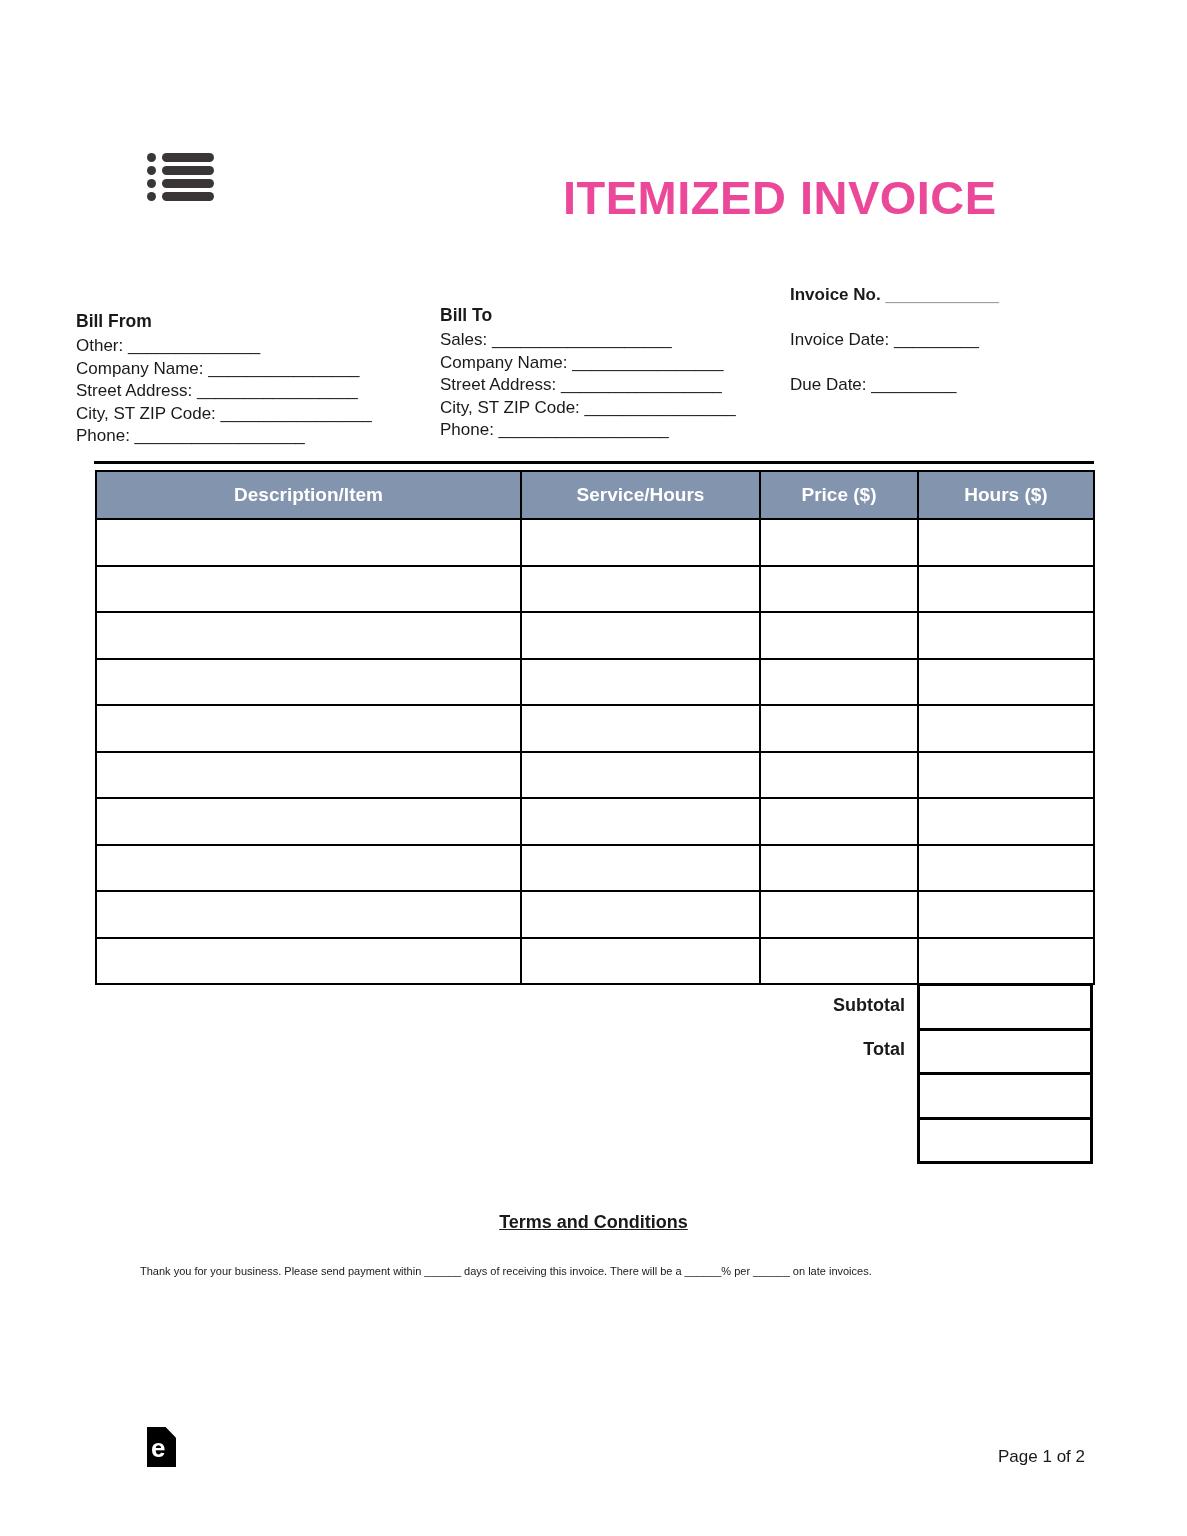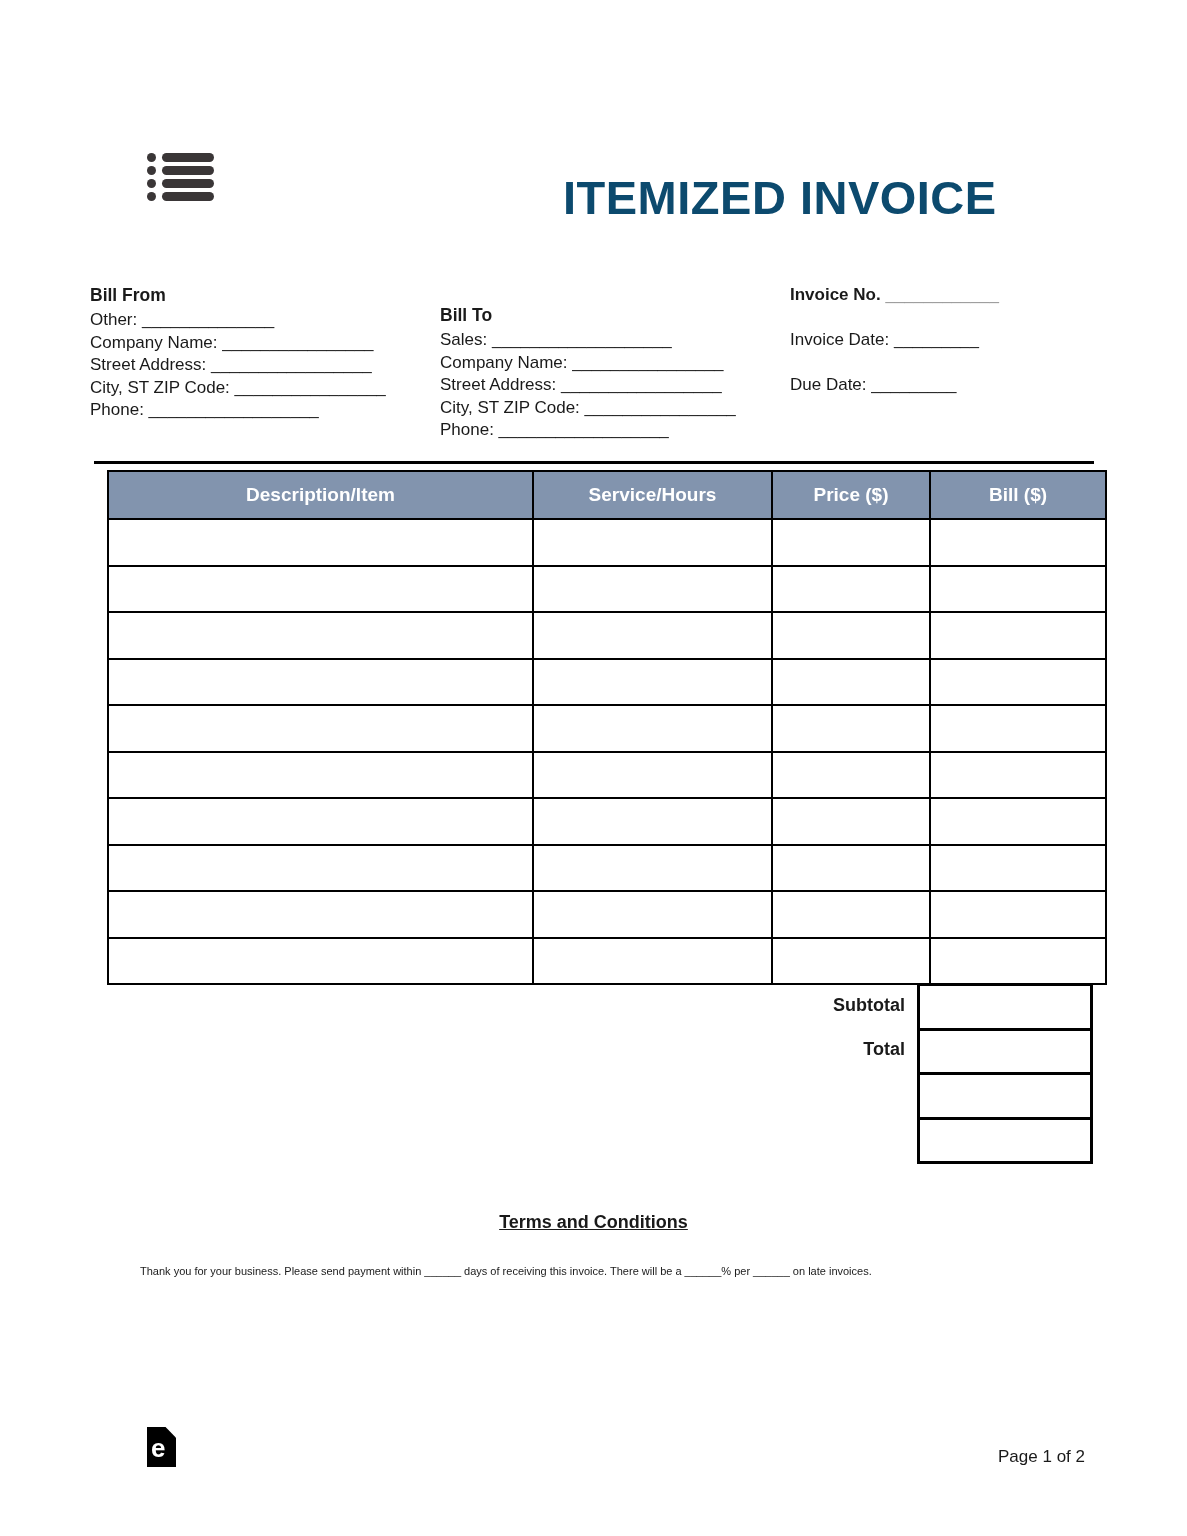--- a/index.html
+++ b/index.html
@@ -16,42 +16,42 @@
 
   
   .list-icon { position: absolute; left: 147px; top: 153px; }
   .list-icon .row { display: flex; align-items: center; margin-bottom: 4px; }
   .list-icon .dot { width: 9px; height: 9px; border-radius: 50%; background: var(--icon_color, #3A3637); margin-right: 6px; }
   .list-icon .bar { width: 52px; height: 9px; border-radius: 5px; background: var(--icon_color, #3A3637); }
 
   
   .title {
     position: absolute; left: 563px; top: 170px;
-    font-size: 47px; font-weight: bold; color: #0c4a6e;
+    font-size: 47px; font-weight: bold; color: #ec4899;
     letter-spacing: 0.5px; white-space: nowrap;
   }
 
   
   .info-col { position: absolute; top: 284px; font-size: 17px; line-height: 22.4px; }
-  .info-col.from { left: 90px;  width: 345px; }
+  .info-col.from { left: 76px;  width: 345px; margin-top: 26px; }
   .info-col.to   { left: 440px; width: 345px; margin-top: 20px; }
   .info-col.meta { left: 790px; width: 310px; }
   .info-heading { font-weight: bold; font-size: 17.5px; margin-bottom: 3px; }
   .info-line { white-space: nowrap; }
   .meta-line { white-space: nowrap; }
   .meta-line + .meta-line { margin-top: 22.5px; }
   .bold { font-weight: bold; }
   .gray-line { color: var(--line_gray, #999999); }
 
   
   .table-top-rule { position: absolute; left: 94px; top: 461px; width: 1000px; height: 3px; background: #000; }
 
   
   table.items {
-    position: absolute; left: 107px; top: 470px;
+    position: absolute; left: 95px; top: 470px;
     width: 998px; border-collapse: collapse; table-layout: fixed; padding-left: 36px;
   }
   table.items col.c1 { width: 425px; }
   table.items col.c2 { width: 239px; }
   table.items col.c3 { width: 158px; }
   table.items col.c4 { width: 176px; }
   table.items th, table.items td { border: 2px solid #000; }
   table.items thead tr { height: 48px; }
   table.items th {
     background: var(--header_bg, #8294AE);
@@ -162,21 +162,21 @@
         <col class="c1">
         <col class="c2">
         <col class="c3">
         <col class="c4">
       </colgroup>
     <thead>
       <tr>
         <th>Description/Item</th>
         <th>Service/Hours</th>
         <th>Price ($)</th>
-        <th>Bill ($)</th>
+        <th>Hours ($)</th>
       </tr>
     </thead>
     <tbody>
       <tr>
           <td></td>
           <td></td>
           <td></td>
           <td></td>
         </tr>
       <tr>

